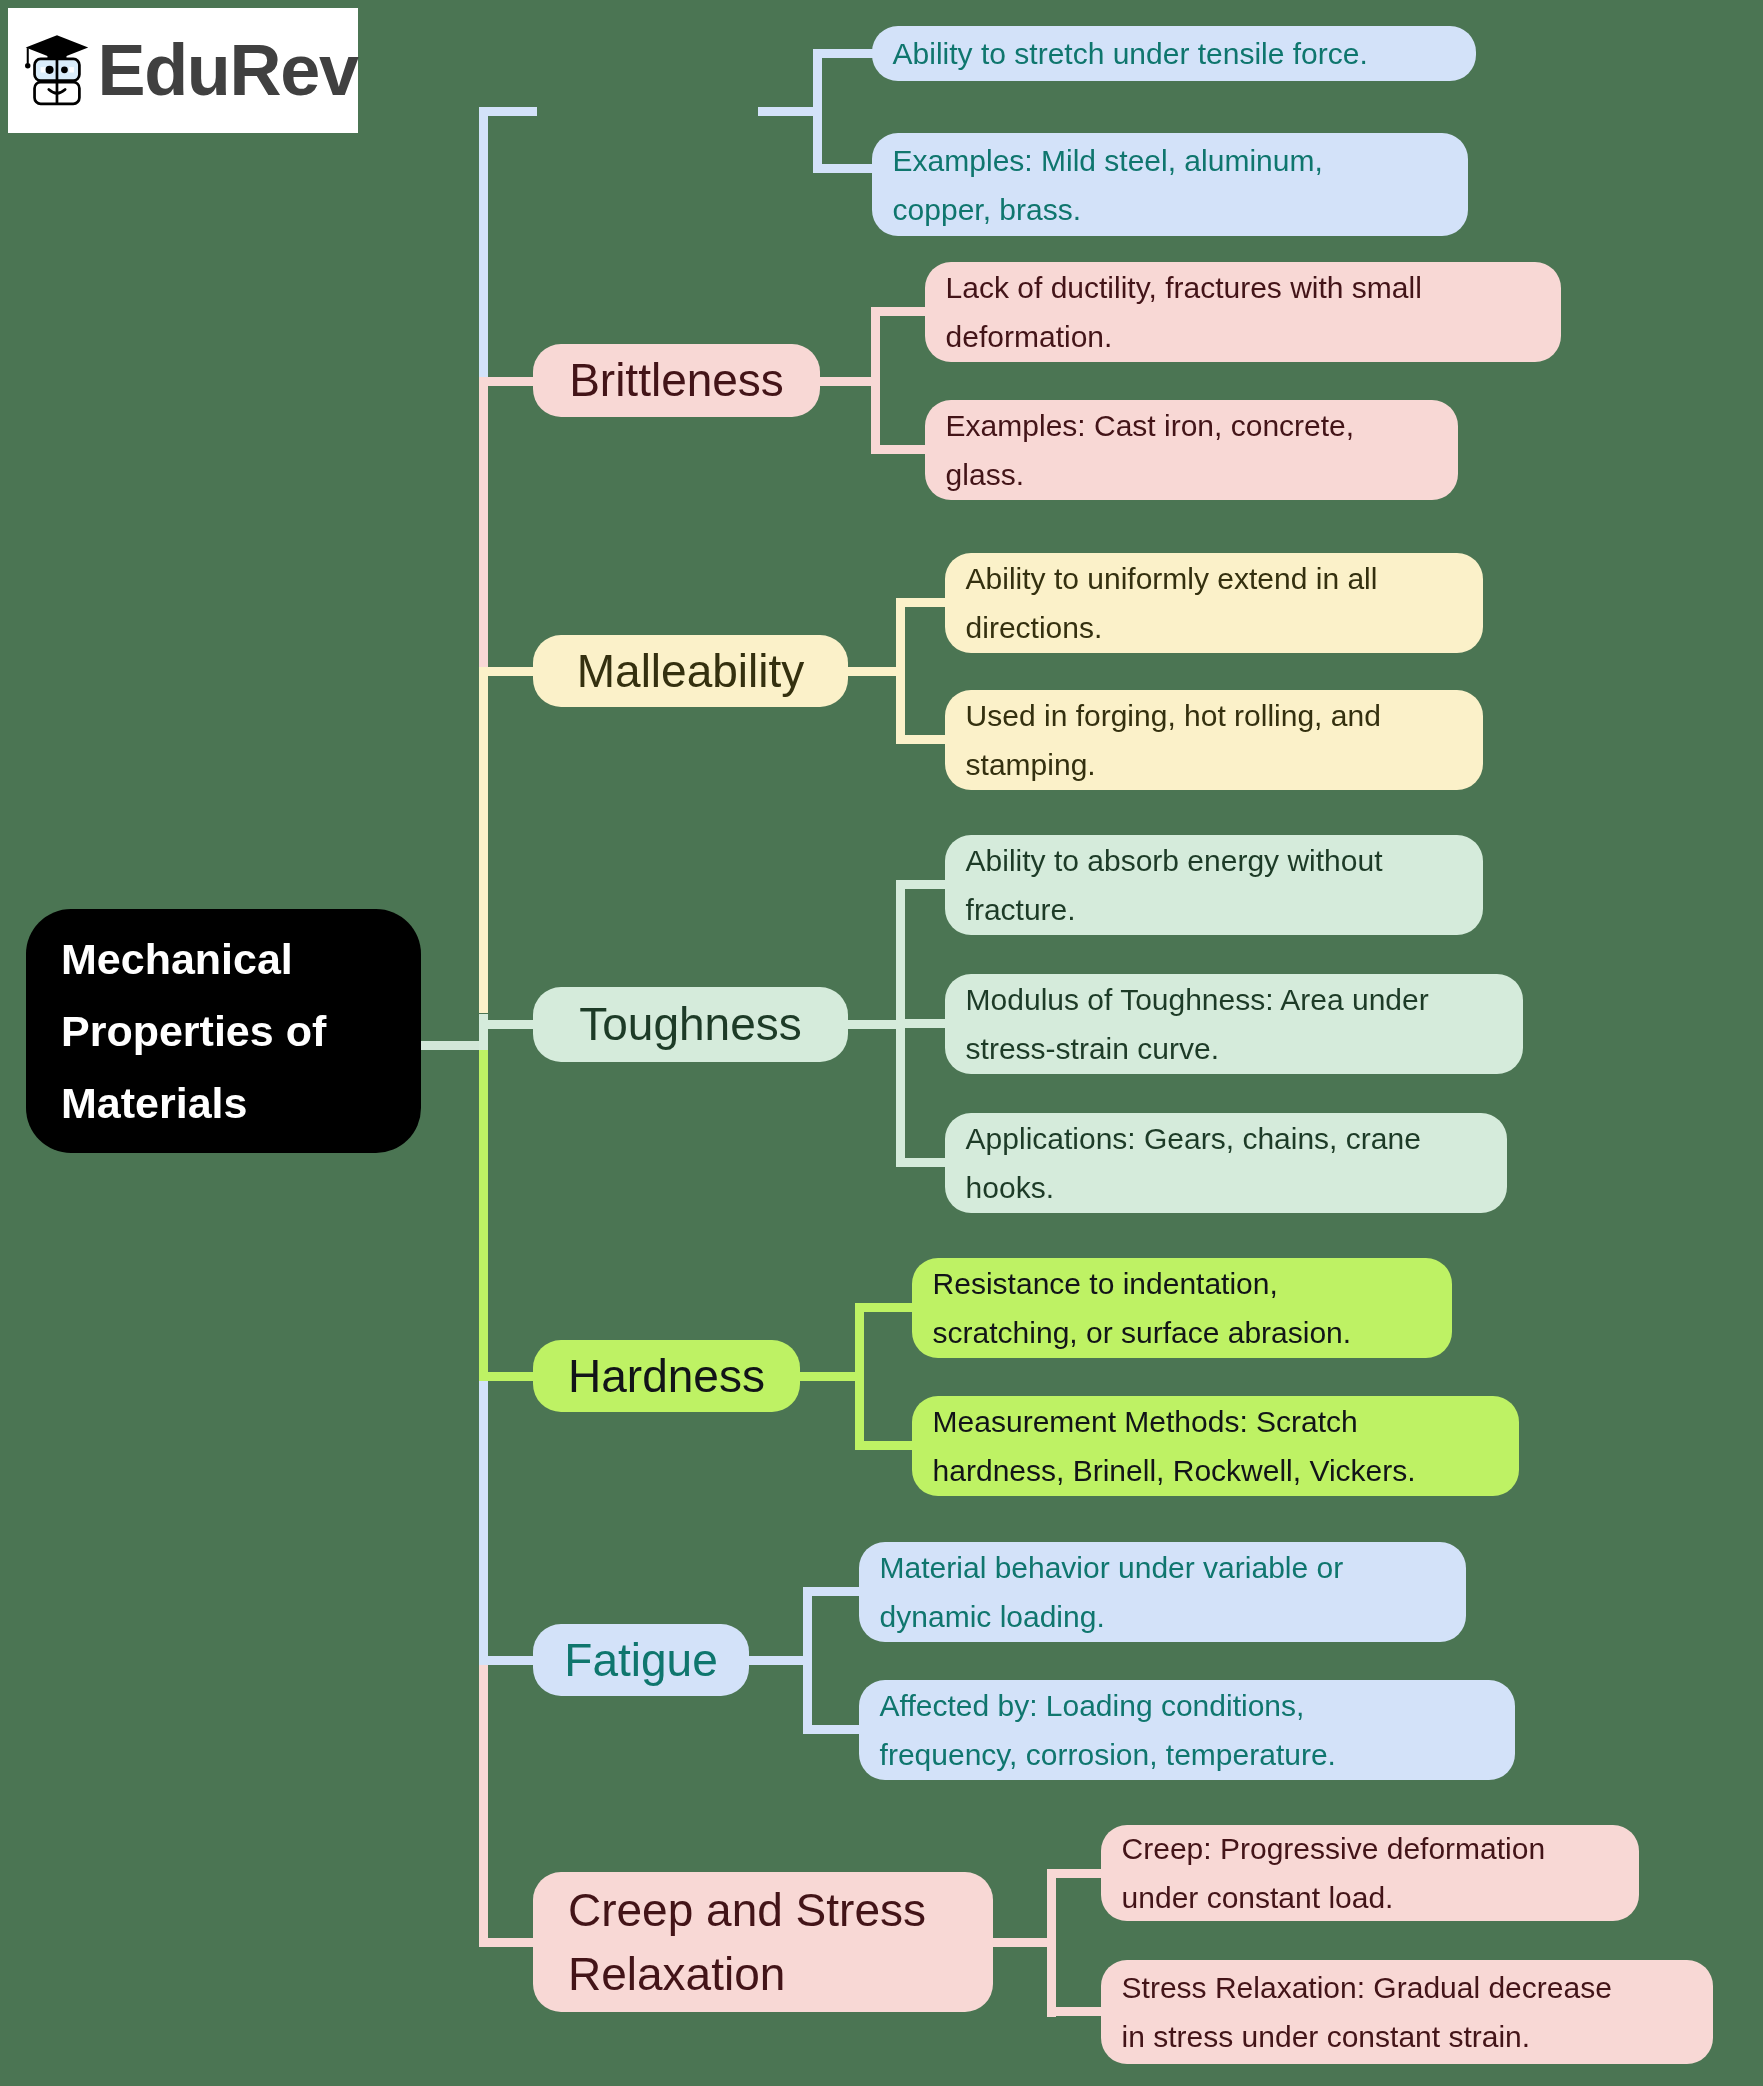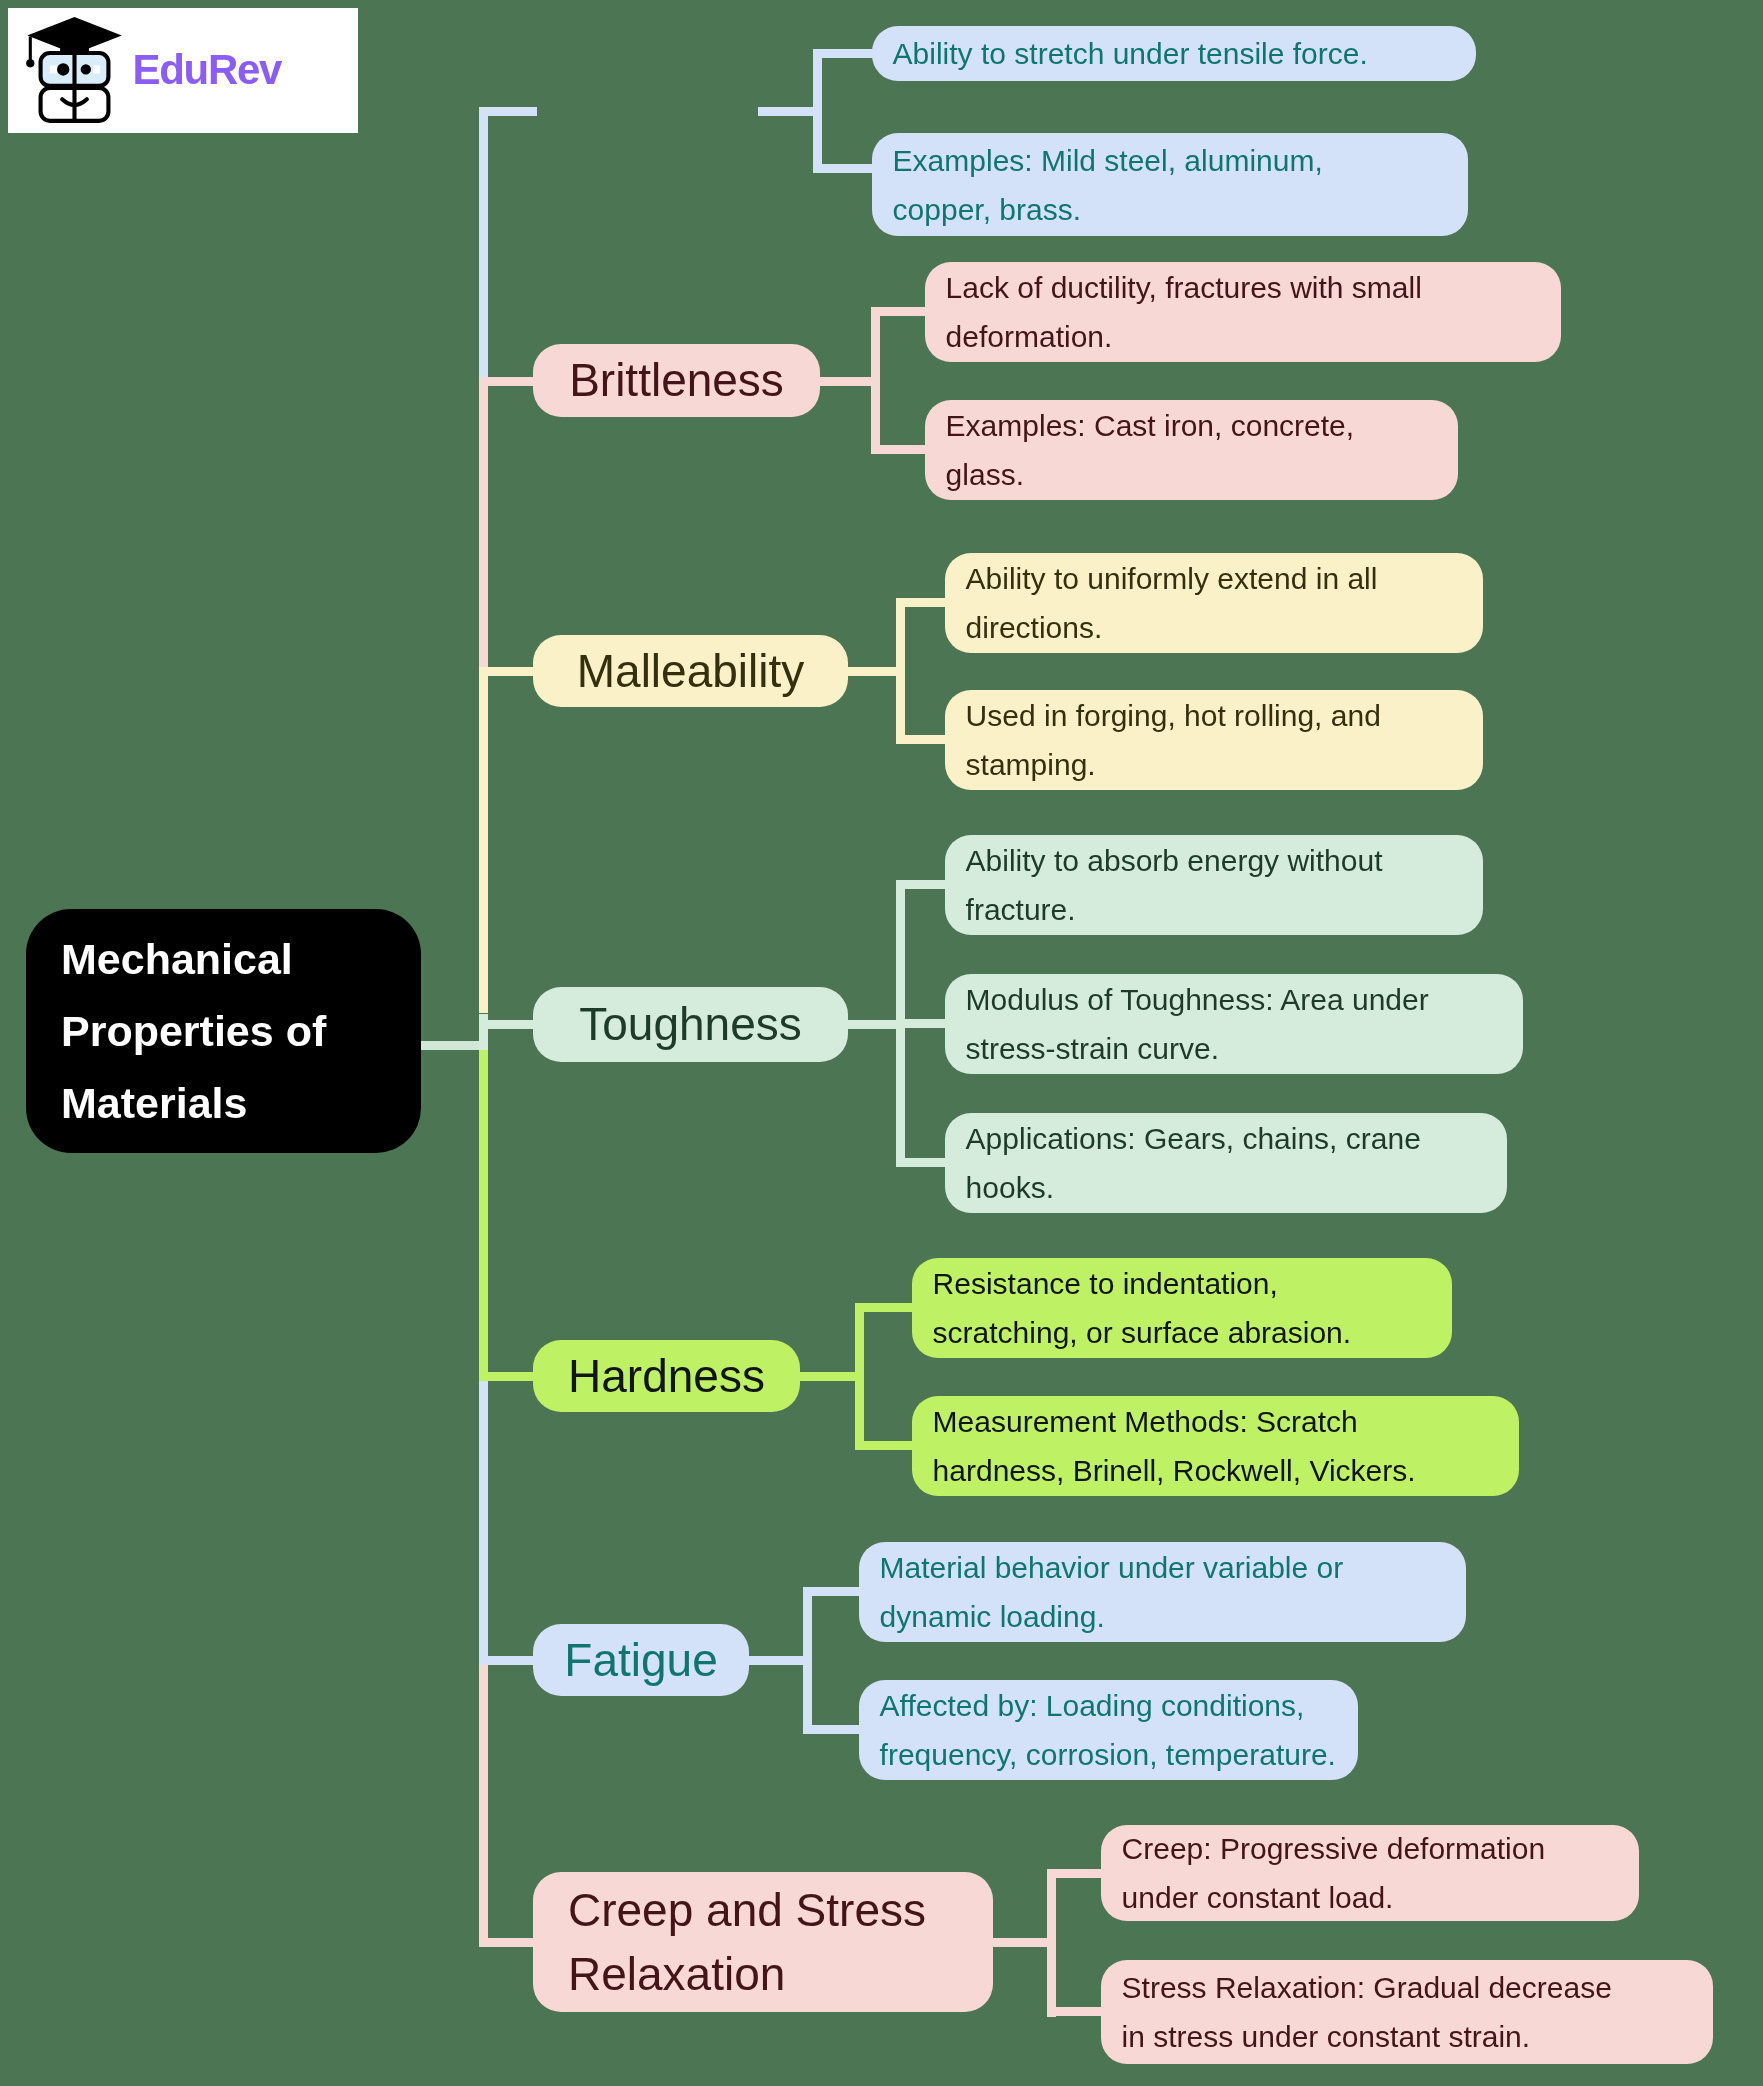--- a/index.html
+++ b/index.html
@@ -26,21 +26,21 @@
   }
   .root{
     position:absolute;left:26px;top:909px;width:395px;height:244px;background:#000;border-radius:45px;
     color:#fff;font-weight:bold;font-size:43px;line-height:72px;white-space:pre;
     display:flex;align-items:center;justify-content:flex-start;padding-left:35px;box-sizing:border-box;
   }
   .logo{
     position:absolute;left:7.7px;top:7.7px;width:350px;height:125px;background:#ffffff;
     display:flex;align-items:center;
   }
-  .brand{font-size:42px;font-weight:bold;color:#8b5cf6;margin-left:6.4px;letter-spacing:-1.3px;}
+  .brand{font-size:72px;font-weight:bold;color:#404040;margin-left:6.4px;letter-spacing:-1.3px;}
 </style>
 </head>
 <body>
 
 <div id="canvas">
 
   <div class="logo">
     <svg width="103" height="111" viewBox="0 0 100 108" style="margin-left:15.4px">
       <polygon points="50,2 96,20 50,38 4,20" fill="#000"></polygon>
       <rect x="36" y="30" width="28" height="8" fill="#000"></rect>
@@ -134,21 +134,21 @@
 scratching, or surface abrasion.</div>
   <div class="child bg-gray tx-gray" style="left:912px;top:1396px;width:607px;height:100px">Measurement Methods: Scratch
 hardness, Brinell, Rockwell, Vickers.</div>
 
   <div class="line bg-blue" style="left:749px;top:1656px;width:63px;height:9px"></div>
   <div class="line bg-blue" style="left:803px;top:1587px;width:9px;height:146px"></div>
   <div class="line bg-blue" style="left:803px;top:1587px;width:58px;height:9px"></div>
   <div class="line bg-blue" style="left:803px;top:1725px;width:58px;height:9px"></div>
   <div class="child bg-blue tx-blue" style="left:859px;top:1542px;width:607px;height:100px">Material behavior under variable or
 dynamic loading.</div>
-  <div class="child bg-blue tx-blue" style="left:859px;top:1680px;width:499px;height:100px">Affected by: Loading conditions,
+  <div class="child bg-blue tx-blue" style="left:859px;top:1680px;width:656px;height:100px">Affected by: Loading conditions,
 frequency, corrosion, temperature.</div>
 
   <div class="line bg-pink" style="left:993px;top:1938px;width:63px;height:9px"></div>
   <div class="line bg-pink" style="left:1047px;top:1869px;width:9px;height:148px"></div>
   <div class="line bg-pink" style="left:1047px;top:1869px;width:58px;height:9px"></div>
   <div class="line bg-pink" style="left:1047px;top:2007px;width:58px;height:9px"></div>
   <div class="child bg-pink tx-pink" style="left:1101px;top:1825px;width:538px;height:96px">Creep: Progressive deformation
 under constant load.</div>
   <div class="child bg-pink tx-pink" style="left:1101px;top:1960px;width:612px;height:104px">Stress Relaxation: Gradual decrease
 in stress under constant strain.</div>

